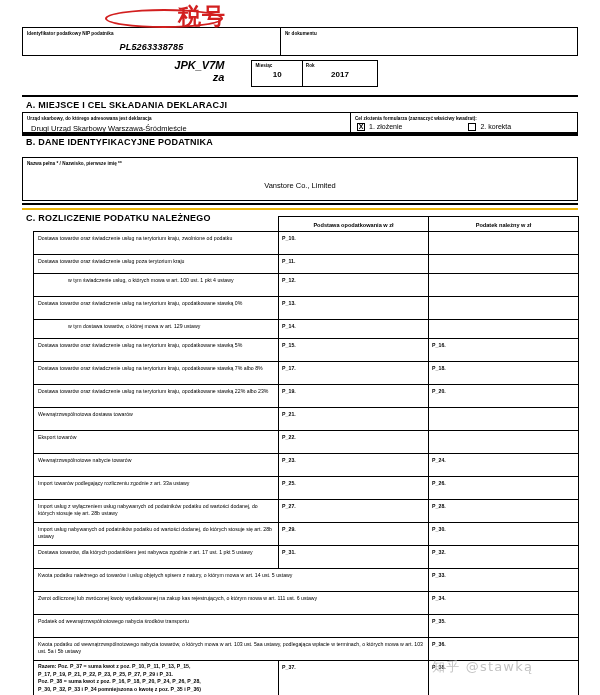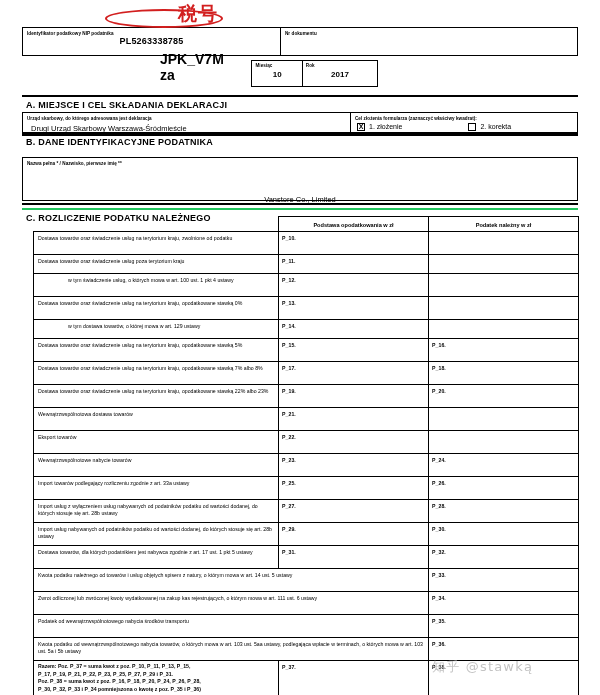--- a/index.html
+++ b/index.html
@@ -48,65 +48,67 @@
     font-size: 4.6px;
     font-weight: bold;
     letter-spacing: 0.05px;
     padding: 2.5px 0 0 4px;
     line-height: 1.15;
   }
   .nip-value {
     text-align: center;
     font-size: 9px;
     font-weight: bold;
-    margin-top: 0;
+    margin-top: 6px;
     letter-spacing: 0.2px;
+    font-style: italic;
   }
   .nip-ellipse {
     position: absolute;
     left: 105px;
     top: 9px;
     width: 118px;
     height: 19px;
     border: 2px solid #d21f1f;
     border-radius: 50%;
     box-sizing: border-box;
     pointer-events: none;
   }
   .cjk-annot {
     position: absolute;
     left: 178px;
     top: 1px;
     font-family: "DejaVu Sans", sans-serif;
-    font-size: 19px;
+    font-size: 23px;
     color: #d21f1f;
     font-weight: bold;
     letter-spacing: 1px;
     white-space: nowrap;
   }
 
   
   .jpk-row {
     position: absolute;
     left: 160px;
     top: 60px;
     width: 218px;
     height: 27px;
     display: flex;
     align-items: stretch;
   }
   .jpk-label {
     width: 78px;
-    text-align: left;
-    font-size: 14px;
+    text-align: right;
+    font-size: 11px;
     font-weight: bold;
     align-self: flex-end;
     padding-bottom: 4px;
     padding-right: 5px;
     box-sizing: border-box;
+    font-style: italic;
   }
   .jpk-cell {
     border: 1px solid #000;
     box-sizing: border-box;
     position: relative;
   }
   .jpk-cell.m { width: 58px; margin-left: 22px; }
   .jpk-cell.y { width: 85px; border-left: none; }
   .jpk-cell .cap { font-size: 4.6px; padding: 2px 0 0 3px; }
   .jpk-cell .val {
@@ -125,21 +127,21 @@
     box-sizing: border-box;
   }
   .sec-head .txt {
     font-size: 9px;
     font-weight: bold;
     letter-spacing: 0.25px;
     padding: 2.5px 0 2px 4px;
   }
   .sec-a { top: 95px; }
   .sec-b { top: 132px; }
-  .sec-c { top: 208px; border-top: 2px solid #22c55e; }
+  .sec-c { top: 208px; border-top: 2px solid #eab308; }
 
   
   .a-body {
     position: absolute;
     left: 22px;
     top: 112px;
     width: 556px;
     height: 24px;
     display: flex;
     border-bottom: 2px solid #000;
@@ -198,21 +200,21 @@
   .b-rule {
     position: absolute;
     left: 22px;
     top: 203px;
     width: 556px;
     border-top: 2px solid #000;
   }
   .b-name {
     text-align: center;
     font-size: 7.5px;
-    margin-top: 29px;
+    margin-top: 15px;
   }
 
   
   .c-table {
     position: absolute;
     left: 33px;
     top: 216px;
     width: 545px;
     border-collapse: collapse;
     table-layout: fixed;

